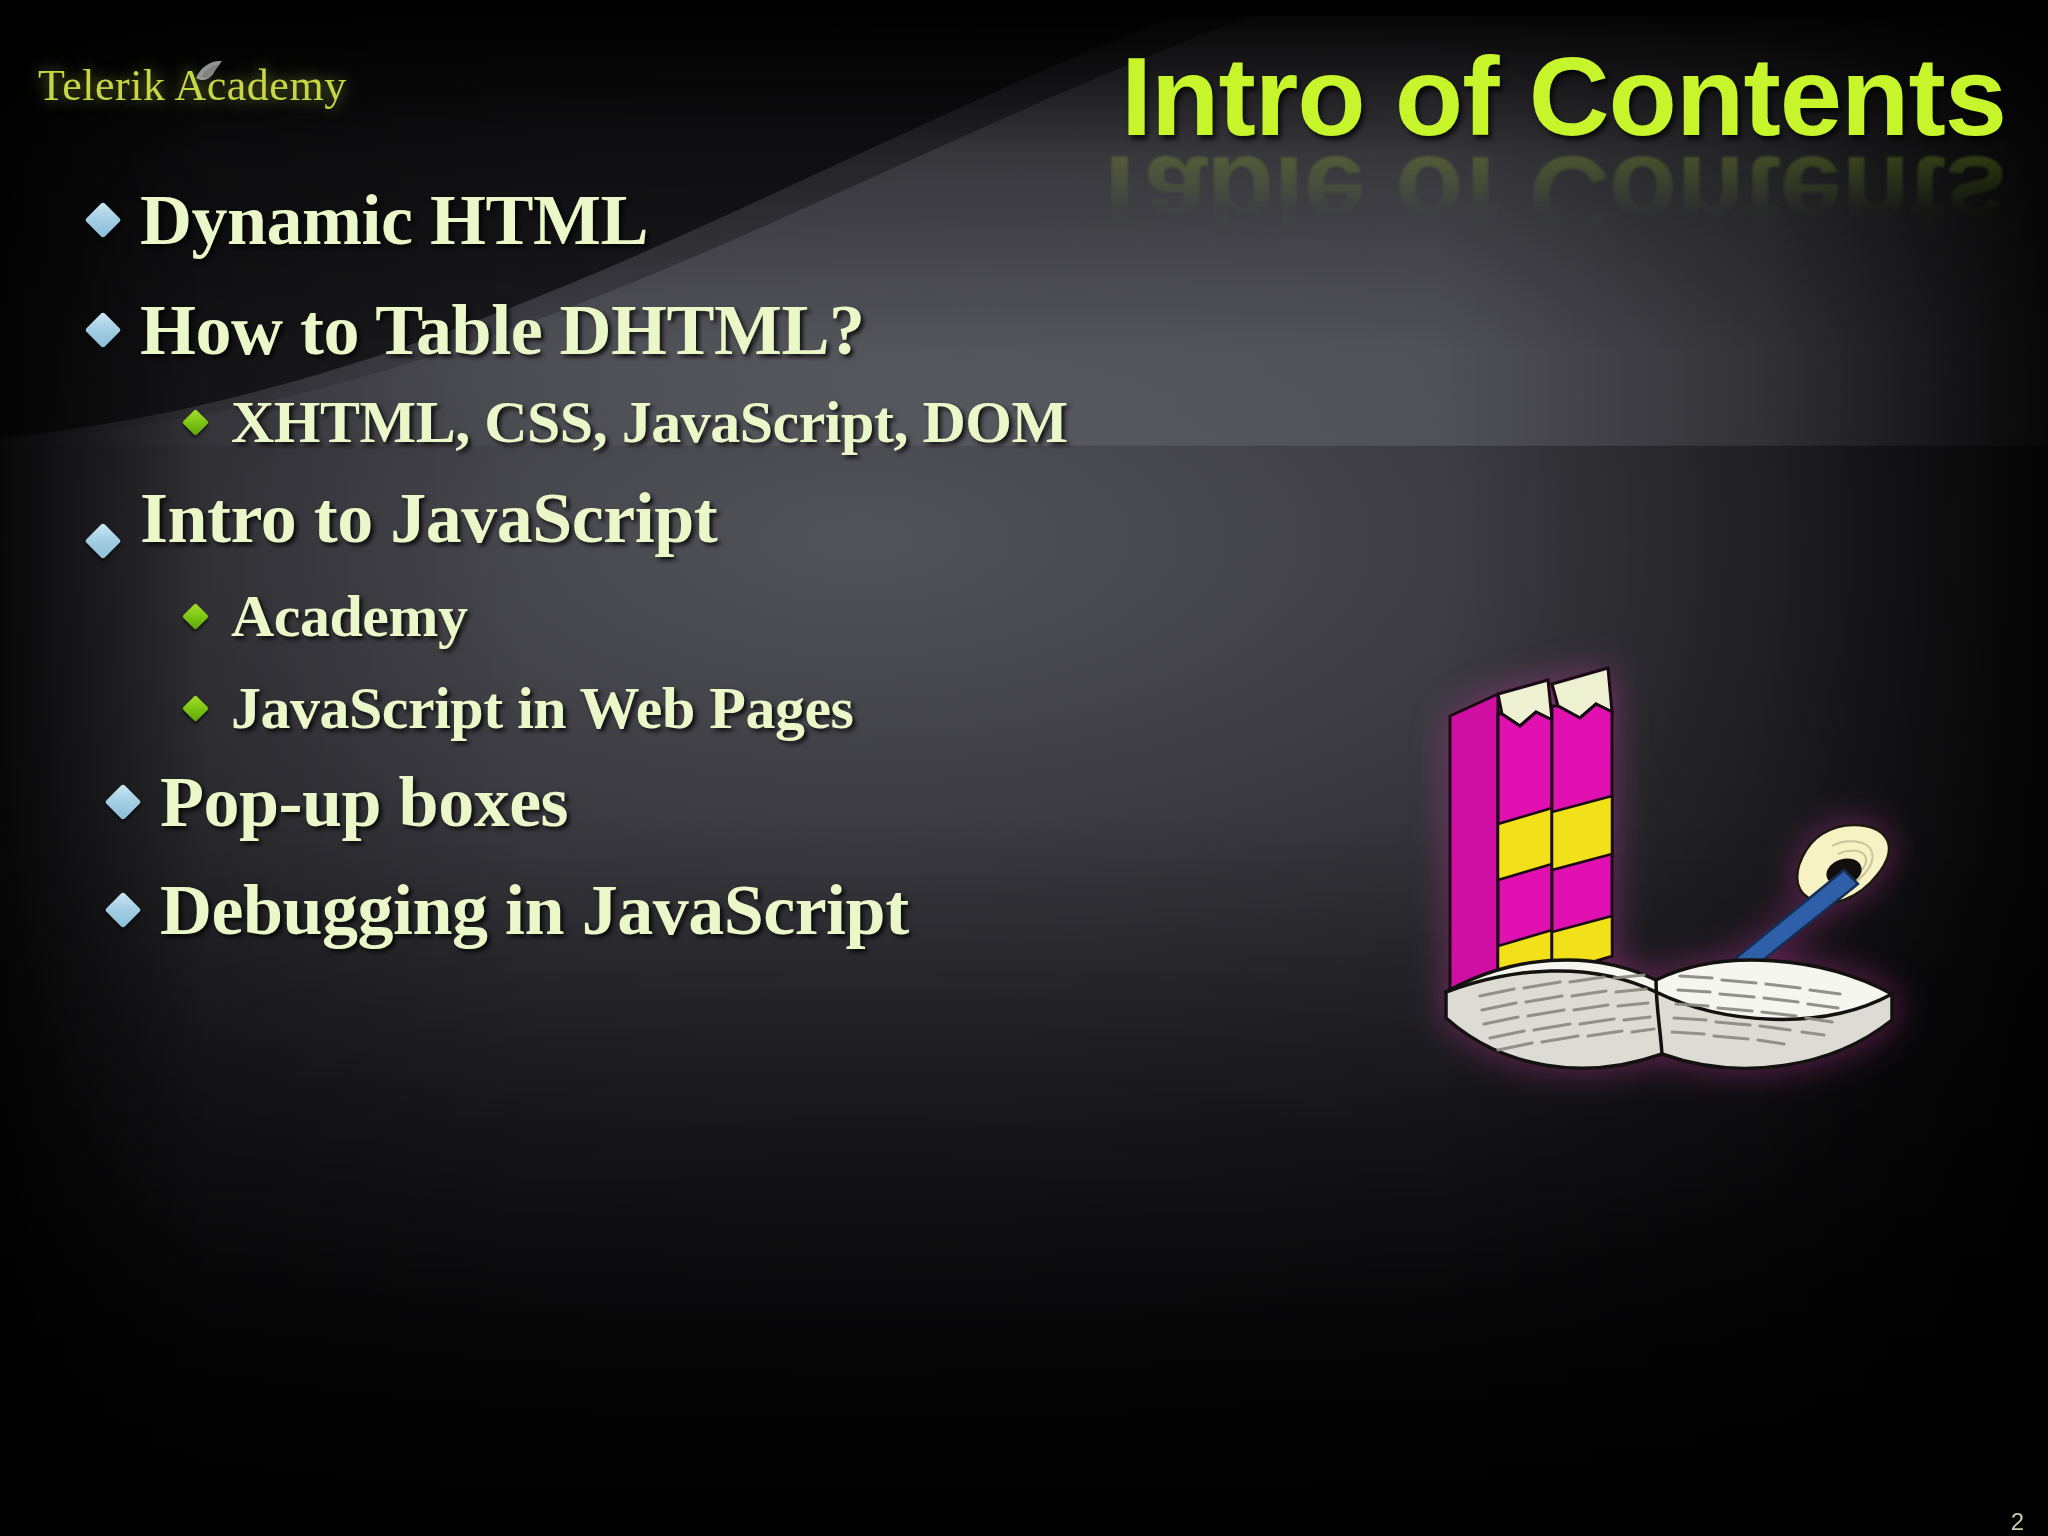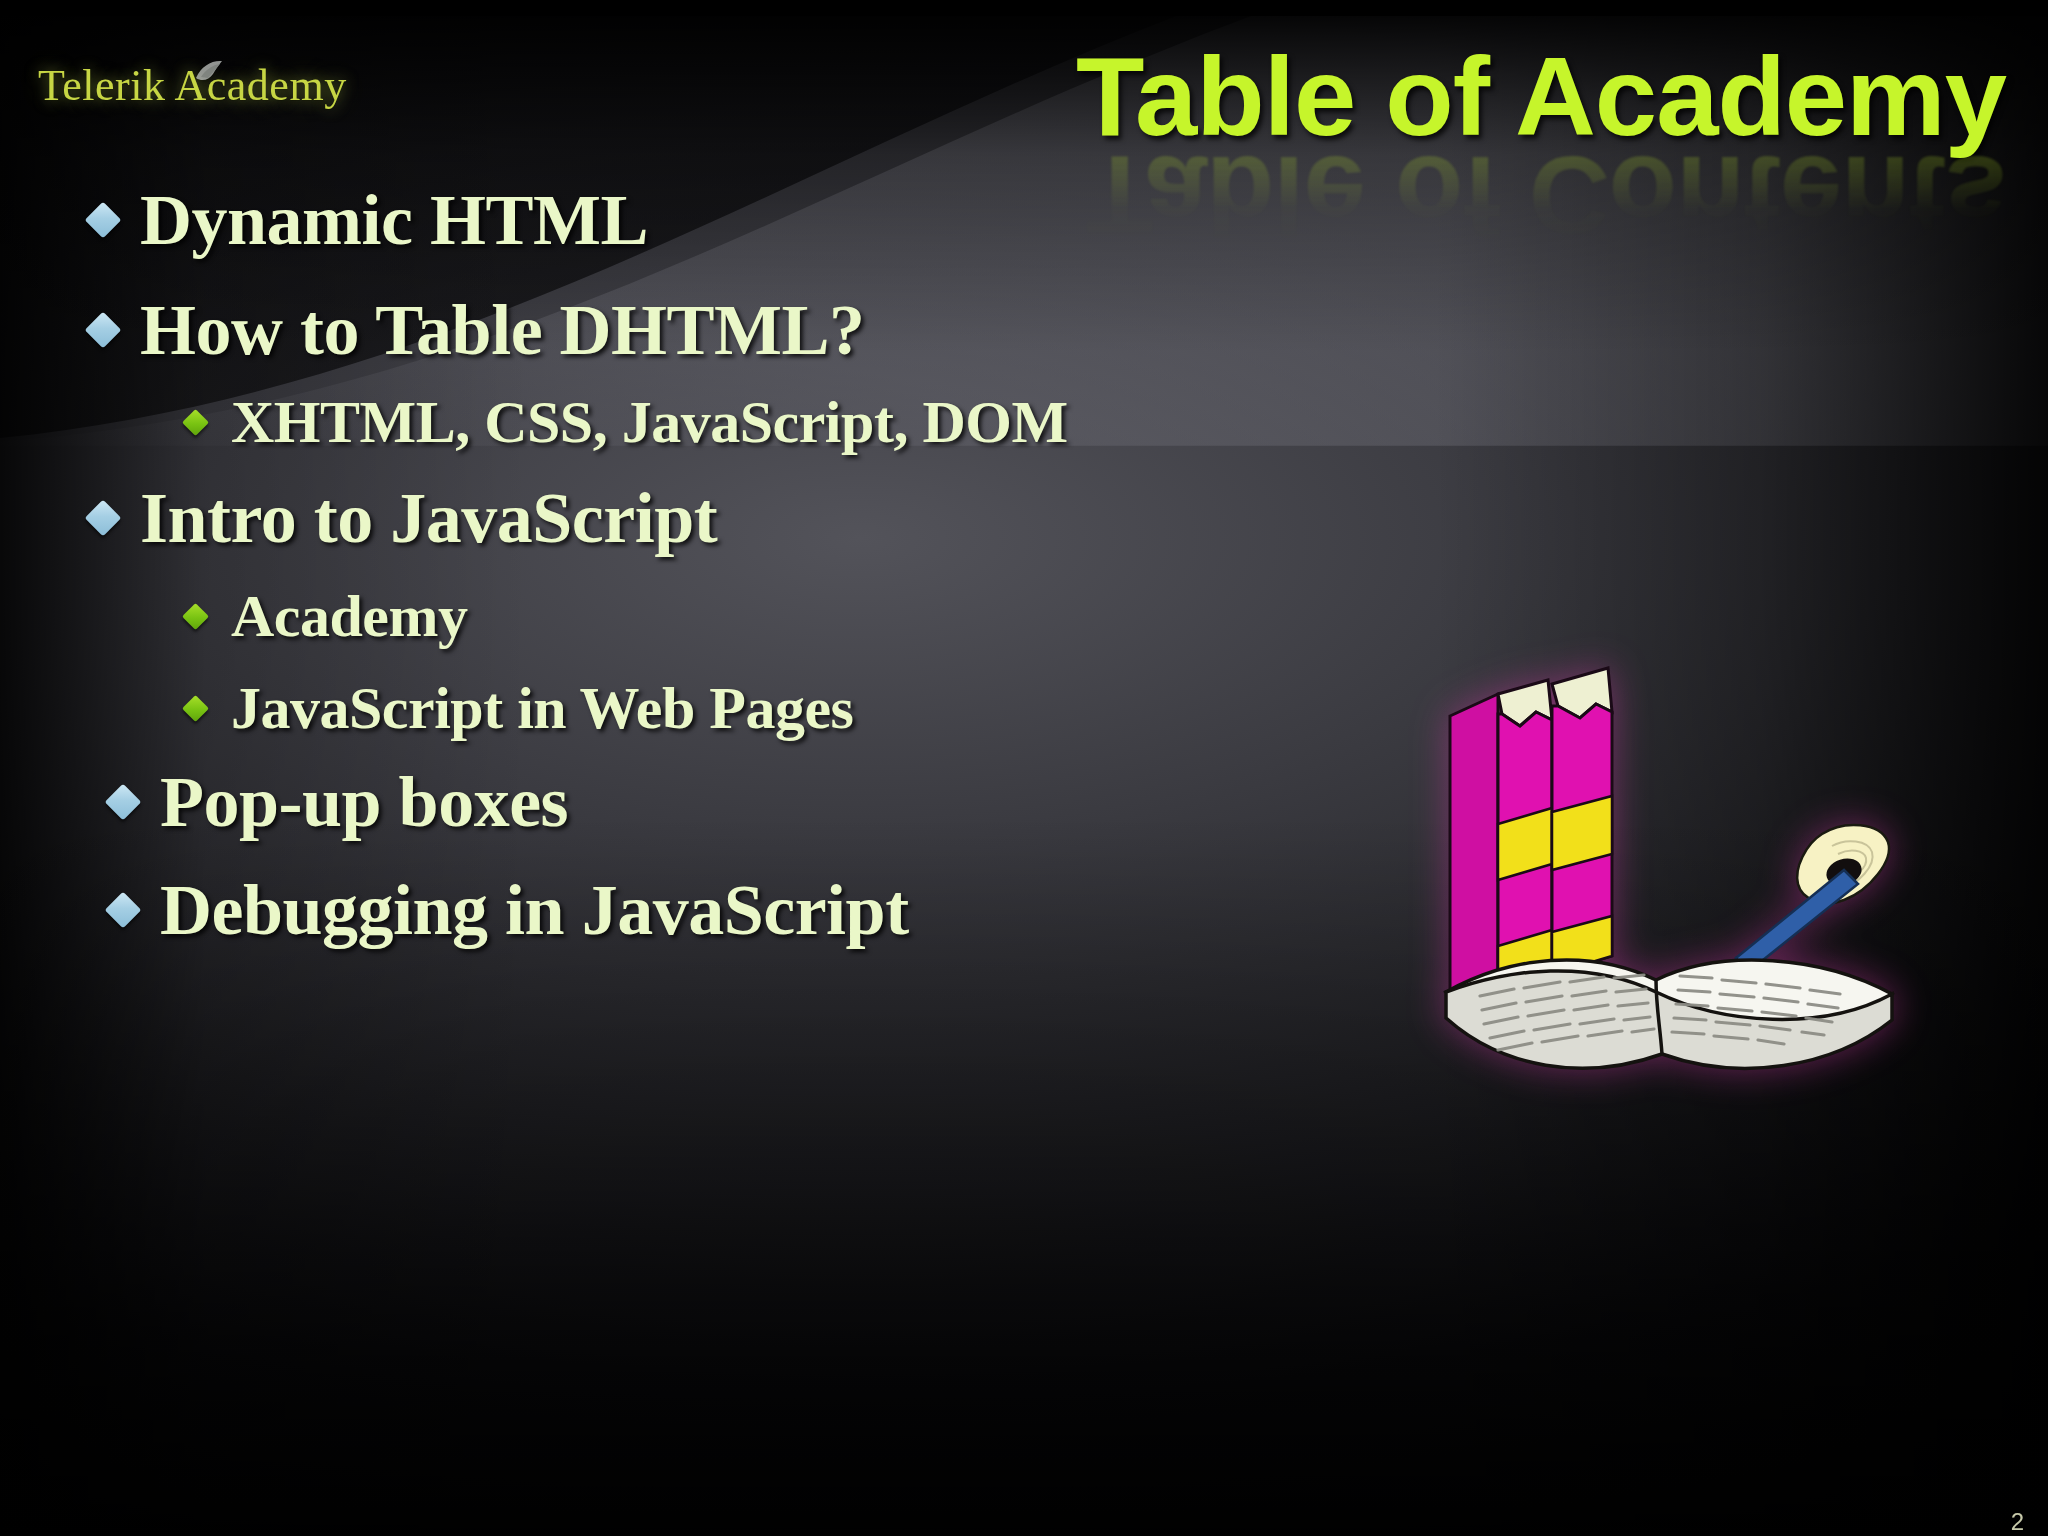--- a/index.html
+++ b/index.html
@@ -154,21 +154,21 @@
     font-family: Liberation Serif, serif;
   }
   .lvl1 .toc-label,
   .lvl1b .toc-label { font-size: 72px; line-height: 1.0; }
   .lvl2 .toc-label  { font-size: 60px; line-height: 1.0; }
 
   
   .toc-row.r0 { margin-top: 0;   margin-bottom: 38px; }
   .toc-row.r1 { margin-bottom: 26px; }
   .toc-row.r2 { margin-bottom: 30px; }
-  .toc-row.r3 { margin-bottom: 32px; }
+  .toc-row.r3 { margin-bottom: 32px; align-items: flex-end; }
   .toc-row.r4 { margin-bottom: 32px; }
   .toc-row.r5 { margin-bottom: 28px; }
   .toc-row.r6 { margin-bottom: 36px; }
   .toc-row.r7 { margin-bottom: 36px; }
   .toc-row.r8 { margin-bottom: 0; }
 
   
   .clipart {
     position: absolute;
     left: 1440px;
@@ -222,21 +222,21 @@
     <div class="logo-text">Telerik Academy</div>
     <div class="logo-mark">
       <svg viewBox="0 0 34 30">
         <path d="M4 20 C9 8, 20 2, 30 3 C26 8, 24 11, 21 16 C17 22, 10 24, 4 20 Z" fill="#cfd3cf" opacity="0.82"></path>
         <path d="M9 19 C14 11, 21 7, 28 6 C24 11, 20 15, 16 20 Z" fill="#8f938f" opacity="0.8"></path>
       </svg>
     </div>
   </div>
 
   <div class="title-wrap">
-    <div class="title">Table of Academy</div>
+    <div class="title">Intro of Contents</div>
     <div class="title-reflection">Table of Contents</div>
   </div>
 
   <div class="toc">
 
     <div class="toc-row lvl1 r0">
       <span class="bullet blue"></span>
       <span class="toc-label">Dynamic HTML</span>
     </div>
 

